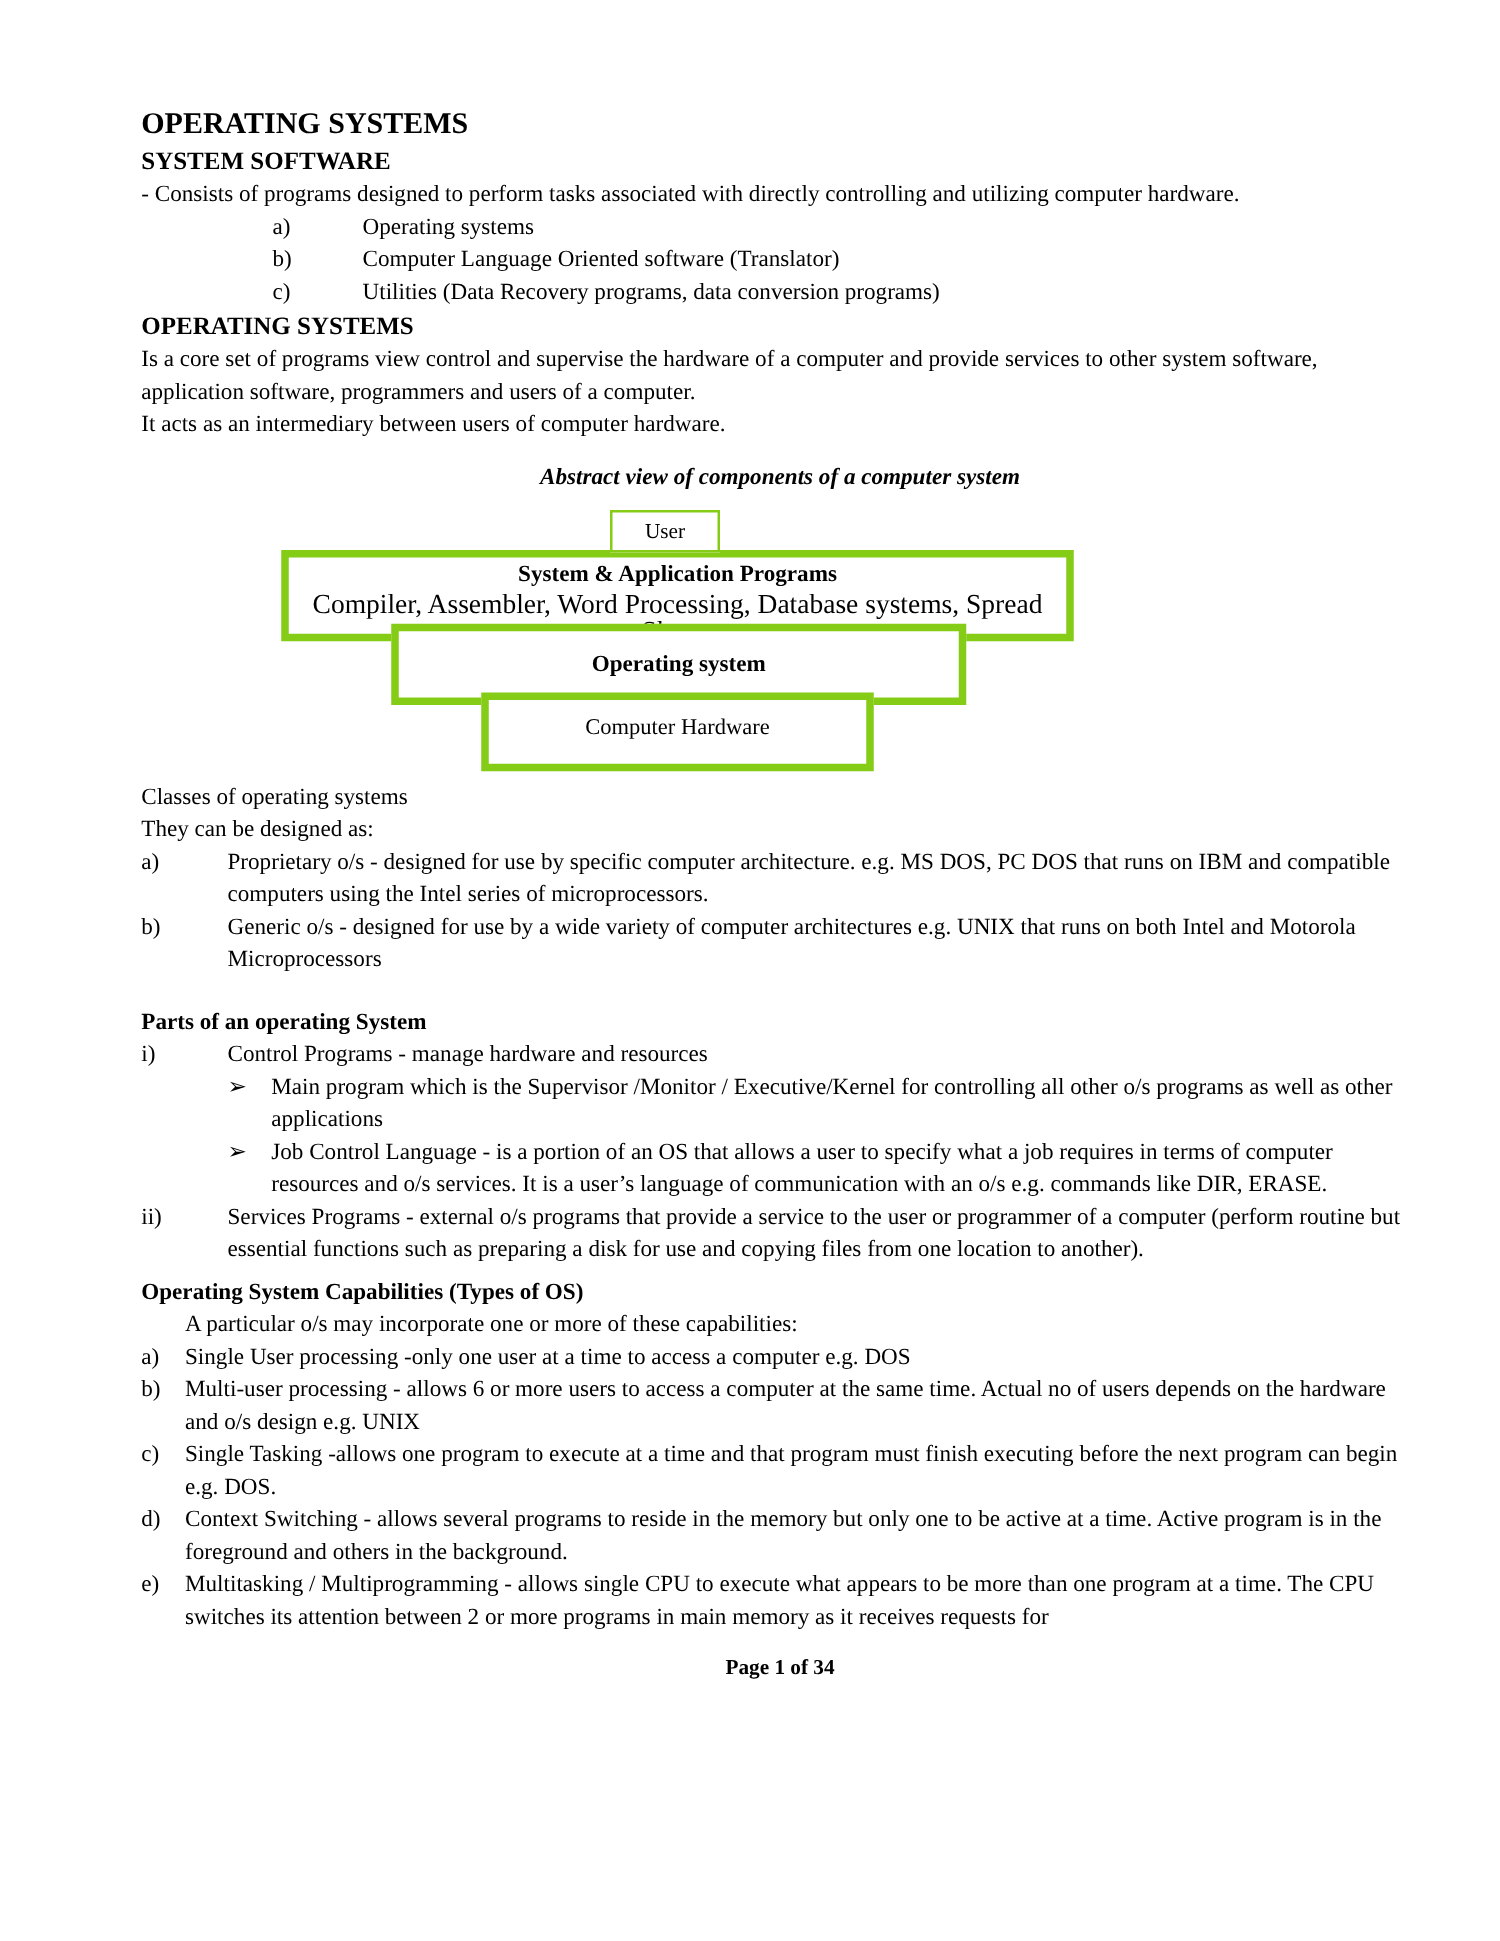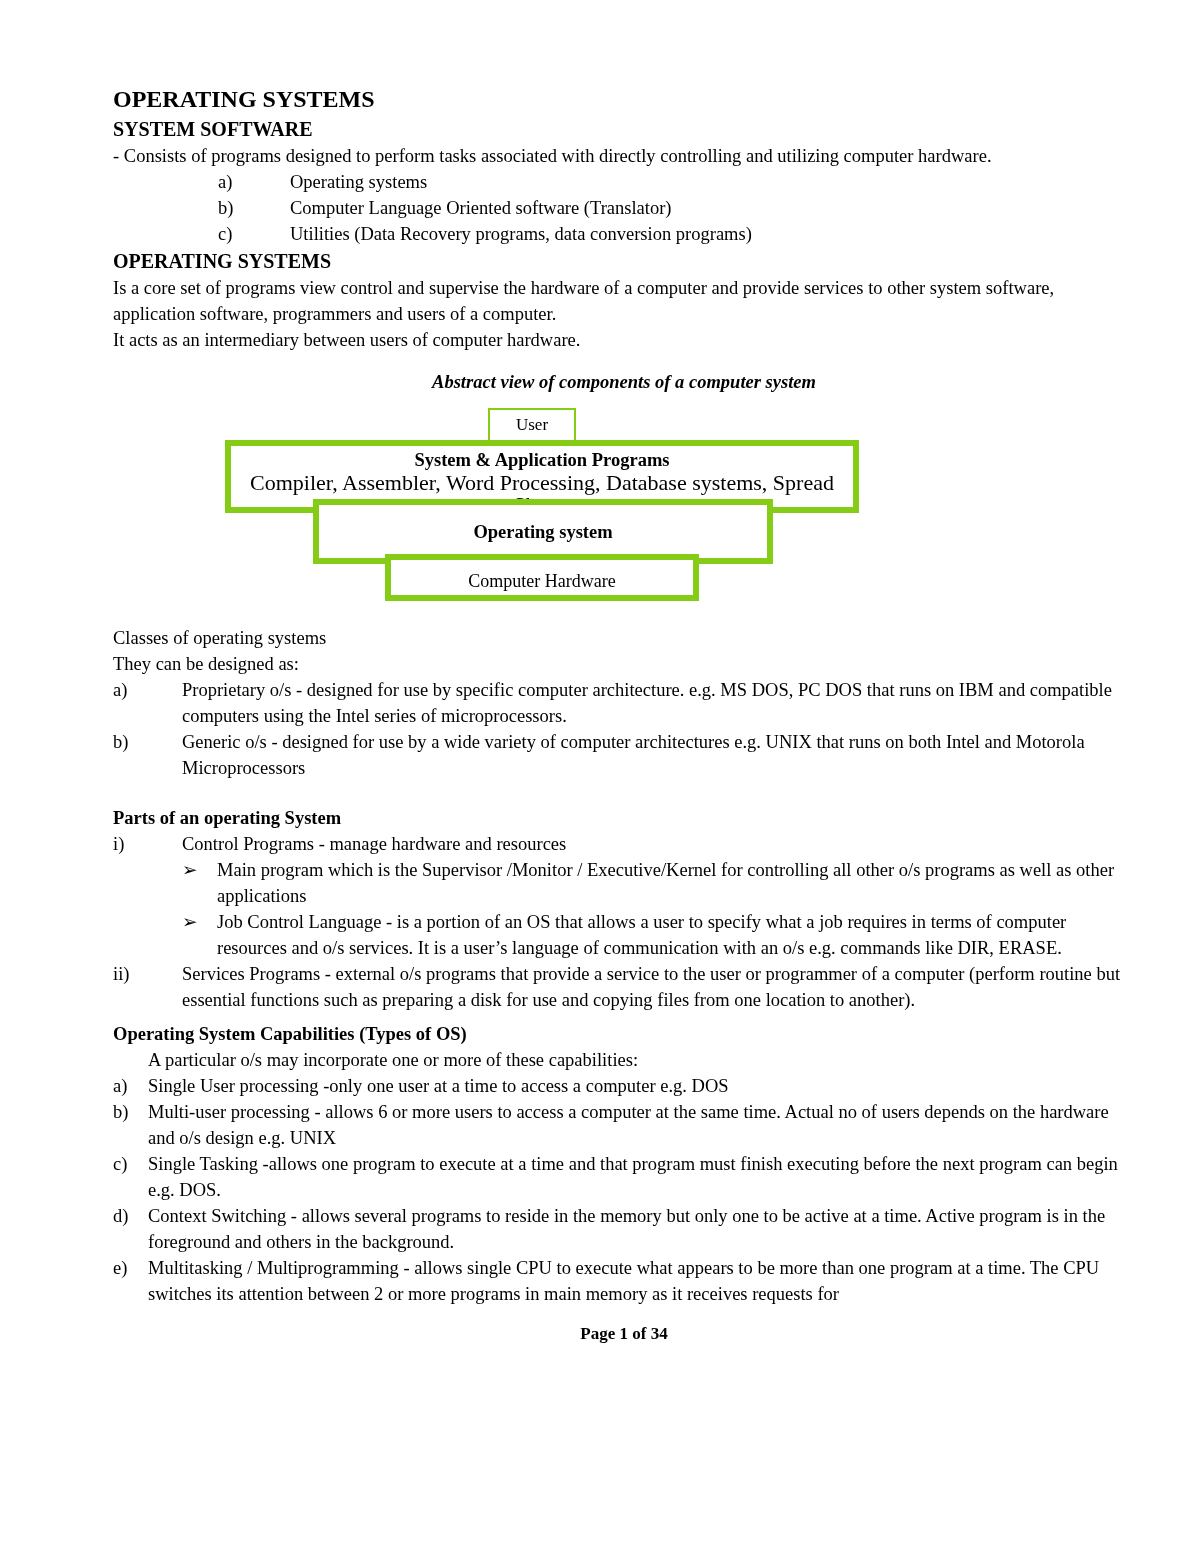--- a/index.html
+++ b/index.html
@@ -25,21 +25,21 @@
   .li-cap .marker{flex:0 0 35px;}
   .cap-intro{margin-left:35px;}
   .diagram-caption{text-align:center;font-weight:bold;font-style:italic;margin-top:16px;}
   .diagram{position:relative;height:193px;margin-top:13px;}
   .dbox{position:absolute;background:#fff;border:6px solid #84cc16;box-sizing:border-box;text-align:center;}
   .dbox-user{left:375px;top:0;width:88px;height:34px;border-width:2px;z-index:4;font-size:17px;line-height:29px;}
   .dbox-programs{left:112px;top:32px;width:634px;height:73px;z-index:1;padding-top:3px;}
   .programs-title{font-weight:bold;font-size:18.5px;line-height:23px;}
   .programs-sub{font-size:22px;line-height:22px;}
   .dbox-os{left:200px;top:91px;width:460px;height:65px;z-index:2;font-weight:bold;padding-top:17px;line-height:20px;}
-  .dbox-hardware{left:272px;top:146px;width:314px;height:47px;z-index:3;padding-top:11px;line-height:20px;font-size:18px;}
+  .dbox-hardware{left:272px;top:146px;width:314px;height:63px;z-index:3;padding-top:11px;line-height:20px;font-size:18px;}
   .nb{margin-top:45px;}
   .classes-head{margin-top:24px;}
   .parts-head{margin-top:24px;}
   .cap-head{margin-top:8px;}
   .footer{text-align:center;font-weight:bold;font-size:17px;margin-top:14px;}
 </style>
 </head>
 <body>
 
 <div class="content">

